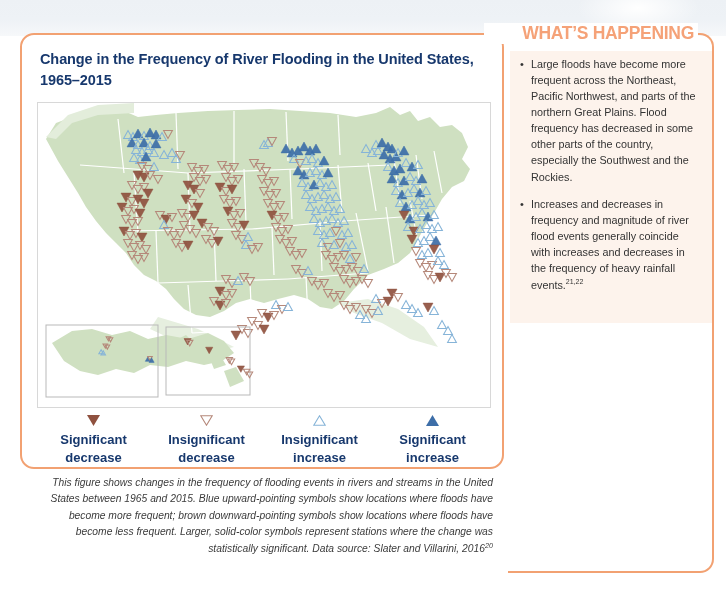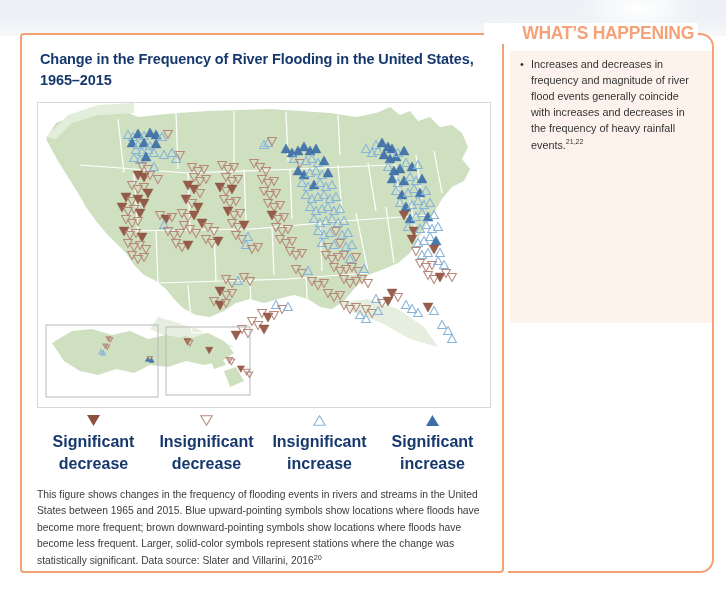--- a/index.html
+++ b/index.html
@@ -13,22 +13,22 @@
     position:absolute;left:0;top:0;width:726px;height:36px;
     background:linear-gradient(180deg,#edf1f5 0%,#eef2f6 55%,#f6f8fa 100%);
   }
   .page-wash:after{
     content:"";position:absolute;right:28px;top:-18px;width:120px;height:52px;
     background:radial-gradient(ellipse at center,#ffffff 0%,rgba(255,255,255,0) 72%);
   }
 
   
   .figure-card{
-    position:absolute;left:20px;top:33px;width:484px;height:540px;
-    border:2px solid #f2a172;border-radius:4px;background:#ffffff;
+    position:absolute;left:20px;top:33px;width:484px;height:436px;
+    border:2px solid #f2a172;border-radius:14px;background:#ffffff;
     box-sizing:border-box;
   }
   .fig-title{
     position:absolute;left:18px;top:14px;width:444px;
     font-size:14.5px;font-weight:bold;color:#17386d;line-height:1.45;
     letter-spacing:-0.1px;
   }
 
   
   .map-frame{
@@ -38,28 +38,28 @@
   .map-canvas{position:absolute;left:0;top:0;width:452px;height:304px;}
 
   
   .legend{
     position:absolute;left:15px;top:378px;width:452px;height:62px;
     display:flex;
   }
   .legend-item{flex:1 1 0;text-align:center;}
   .legend-sym{height:15px;margin-bottom:3px;display:flex;align-items:center;justify-content:center;}
   .legend-label{
-    font-size:16px;font-weight:bold;color:#17386d;line-height:1.35;
+    font-size:13px;font-weight:bold;color:#17386d;line-height:1.35;
   }
 
   
   .caption{
-    position:absolute;left:15px;top:452px;width:456px;
-    font-size:10.3px;color:#3b3b3b;line-height:1.58;
-    text-align:left;
+    position:absolute;left:15px;top:440px;width:456px;
+    font-size:10.3px;font-style:italic;color:#3b3b3b;line-height:1.58;
+    text-align:right;
   }
   .caption sup{font-size:7.2px;}
 
   
   .side-panel{
     position:absolute;left:508px;top:33px;width:206px;height:540px;
     box-sizing:border-box;
   }
   .side-border{
     position:absolute;left:0;top:0;width:206px;height:540px;
@@ -562,16 +562,17 @@
 
   <div class="caption"><span>This figure shows changes in the frequency of flooding events in rivers and streams in the United States between 1965 and 2015. Blue upward-pointing symbols show locations where floods have become more frequent; brown downward-pointing symbols show locations where floods have become less frequent. Larger, solid-color symbols represent stations where the change was statistically significant. Data source: Slater and Villarini, 2016</span><sup>20</sup></div>
 </div>
 
 <div class="side-panel">
   <div class="side-border"></div>
   <div class="side-top-arm"></div>
   <div class="side-heading">WHAT’S HAPPENING</div>
   <div class="side-body">
     <ul class="bullets">
+      <li><span>Large floods have become more frequent across the Northeast, Pacific Northwest, and parts of the northern Great Plains. Flood frequency has decreased in some other parts of the country, especially the Southwest and the Rockies.</span><sup></sup></li>
       <li><span>Increases and decreases in frequency and magnitude of river flood events generally coincide with increases and decreases in the frequency of heavy rainfall events.</span><sup>21,22</sup></li>
     </ul>
   </div>
 </div>
 
 </body></html>

